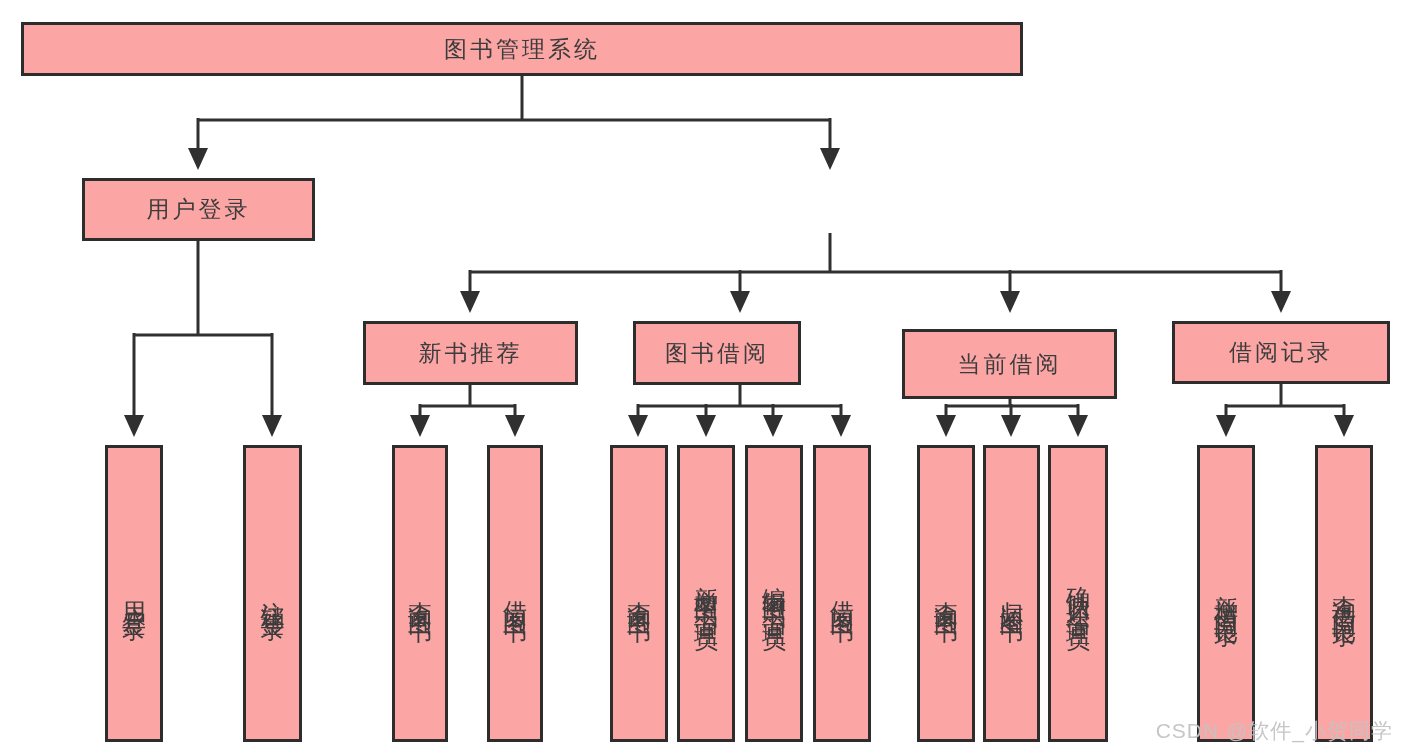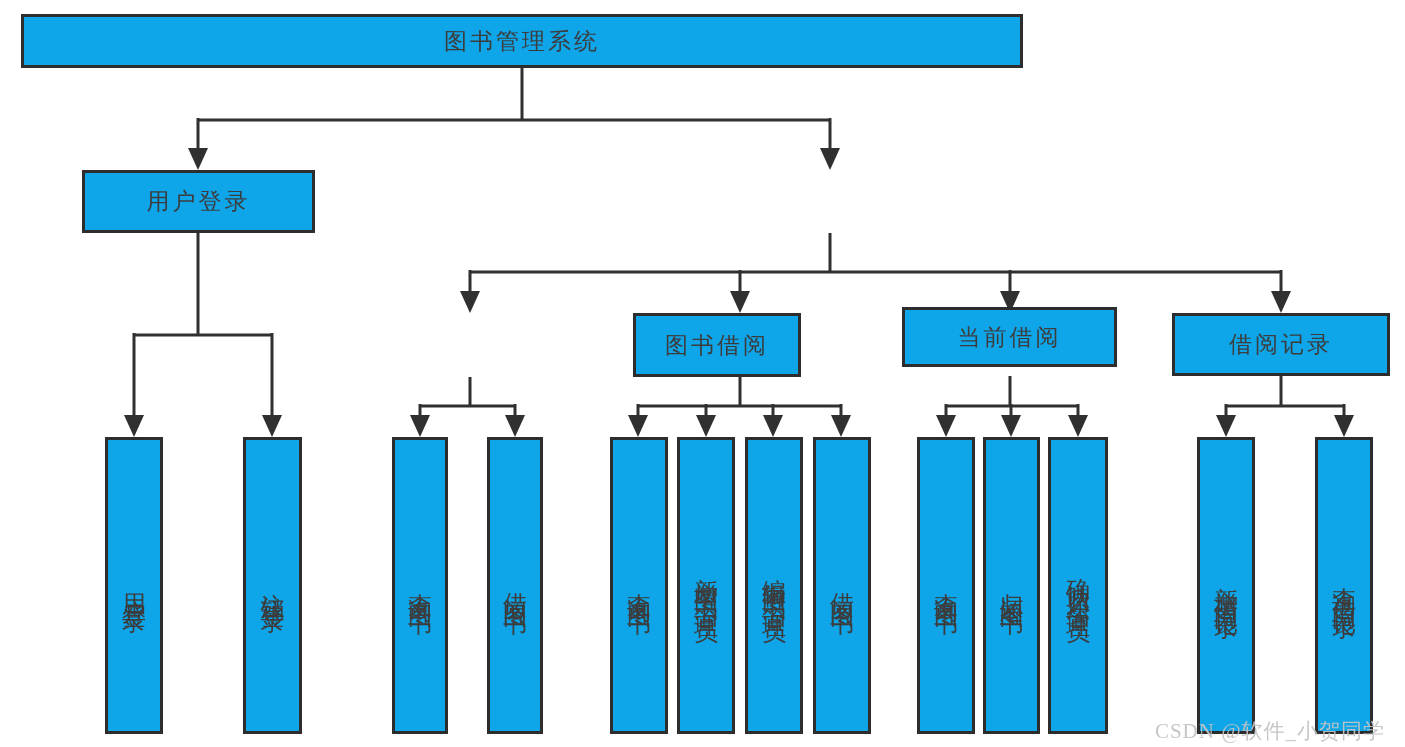--- a/index.html
+++ b/index.html
@@ -13,51 +13,51 @@
   }
   #wires {
     position: absolute;
     left: 0; top: 0;
     width: 1405px; height: 747px;
   }
   .node {
     position: absolute;
     box-sizing: border-box;
     border: 3px solid #2d2d2d;
-    background: #0ea5e9;
+    background: #fca5a5;
     display: flex;
     align-items: center;
     justify-content: center;
     color: #3c3c3c;
+    margin-top: 8px;
   }
   .h-label {
     font-size: 23px;
     letter-spacing: 3px;
     white-space: nowrap;
     color: #3c3c3c;
   }
   .v-label {
     writing-mode: vertical-rl;
     text-orientation: mixed;
     font-size: 24px;
     letter-spacing: 6px;
     line-height: 1;
     color: #3c3c3c;
     white-space: nowrap;
   }
   .watermark {
     position: absolute;
-    right: 20px;
+    right: 12px;
     bottom: 2px;
     font-size: 21px;
     letter-spacing: 1px;
     color: rgba(195, 195, 195, 0.95);
     white-space: nowrap;
     pointer-events: none;
-    font-family: Liberation Serif, serif;
   }
   svg path { stroke: #303030; stroke-width: 3; fill: none; }
   svg polygon { fill: #303030; stroke: none; }
 </style>
 </head>
 <body>
 
 <div id="canvas">
 
   <svg id="wires" viewBox="0 0 1405 747" xmlns="http://www.w3.org/2000/svg">
@@ -97,24 +97,27 @@
   </svg>
 
   <div class="node" style="left:21px; top:14px; width:1002px; height:54px;">
     <span class="h-label">图书管理系统</span>
   </div>
 
   <div class="node" style="left:82px; top:170px; width:233px; height:63px;">
     <span class="h-label">用户登录</span>
   </div>
 
+  <div class="node" style="left:363px; top:313px; width:215px; height:64px;">
+    <span class="h-label">新书推荐</span>
+  </div>
   <div class="node" style="left:633px; top:313px; width:168px; height:64px;">
     <span class="h-label">图书借阅</span>
   </div>
-  <div class="node" style="left:902px; top:307px; width:215px; height:60px;">
+  <div class="node" style="left:902px; top:321px; width:215px; height:70px;">
     <span class="h-label">当前借阅</span>
   </div>
   <div class="node" style="left:1172px; top:313px; width:218px; height:63px;font-family:Liberation Serif, serif;">
     <span class="h-label">借阅记录</span>
   </div>
 
   <div class="node" style="left:105px; top:437px; width:58px; height:297px;">
     <span class="v-label">用户登录</span>
   </div>
   <div class="node" style="left:243px; top:437px; width:59px; height:297px;">

